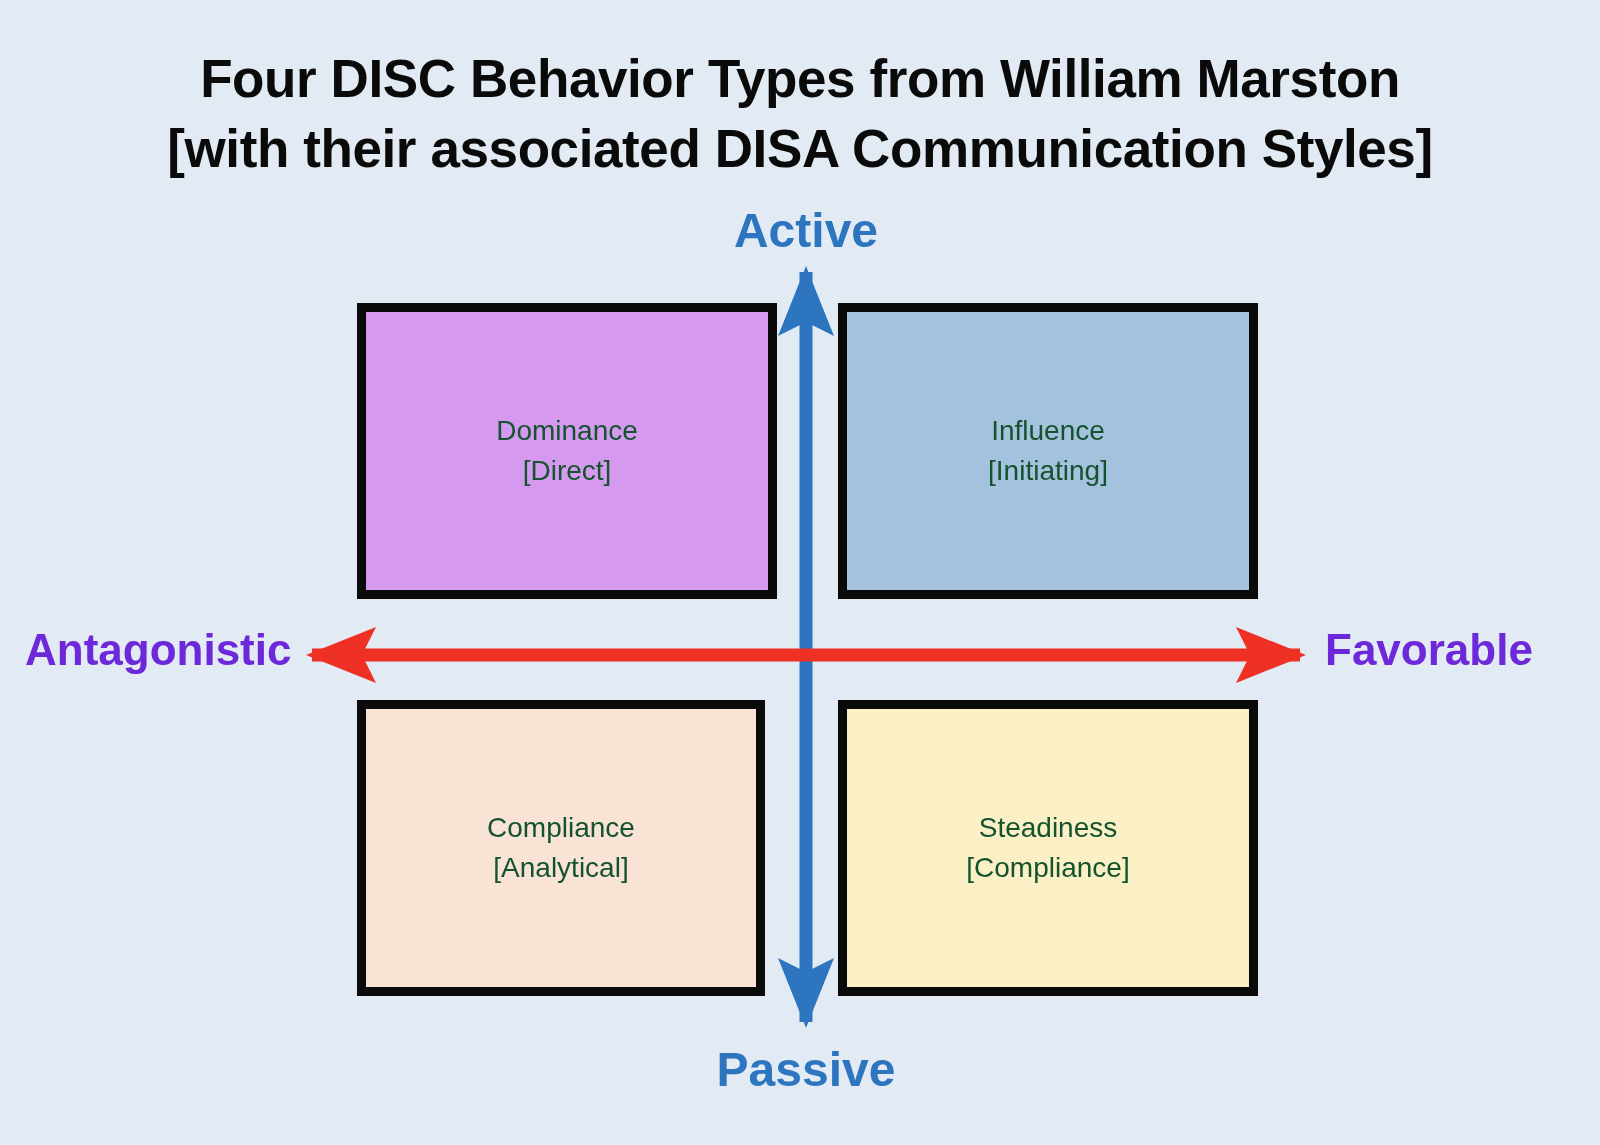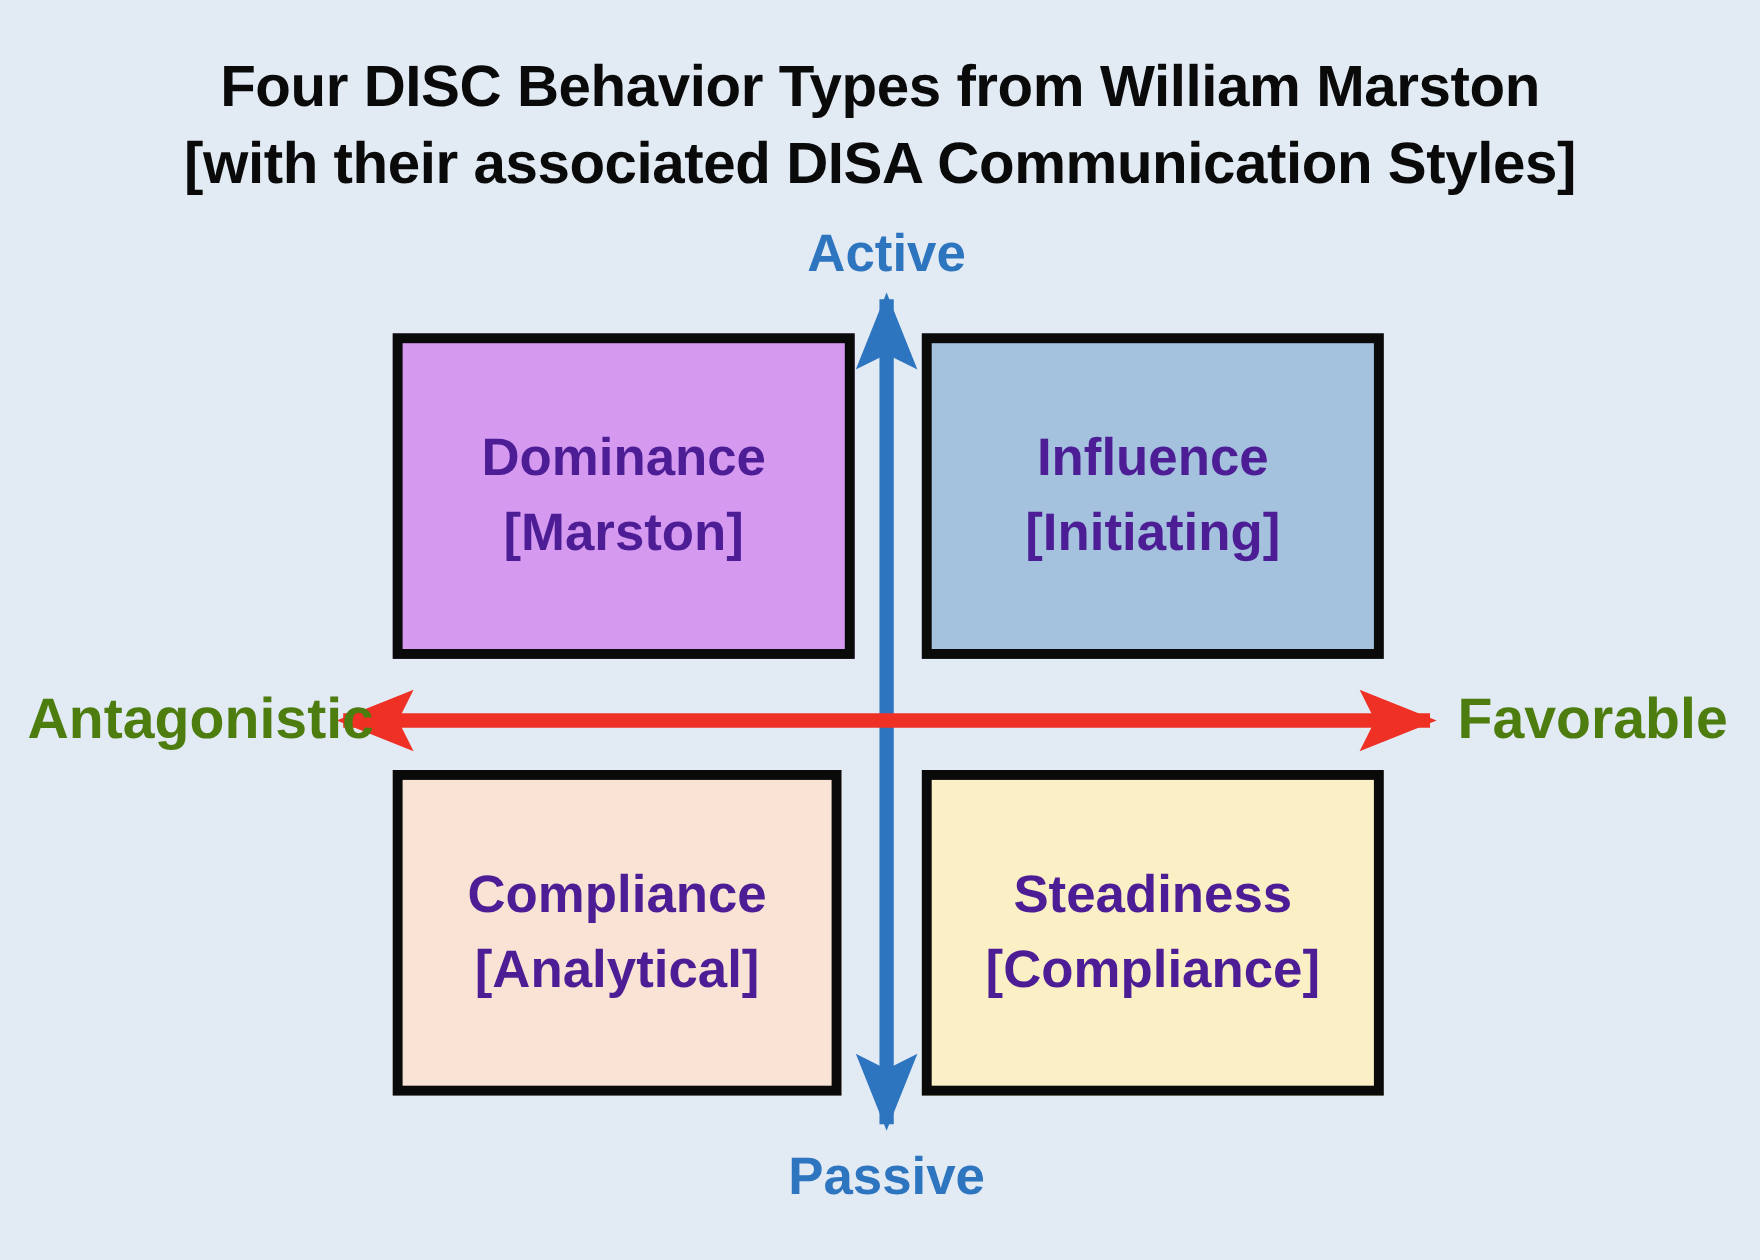--- a/index.html
+++ b/index.html
@@ -42,22 +42,22 @@
     white-space: nowrap;
     line-height: 1;
   }
   .axis-label.vertical-lbl {
     color: #2e75c0;
     font-size: 48px;
     width: 400px;
     text-align: center;
   }
   .axis-label.horizontal-lbl {
-    color: #4d7c0f;
-    font-size: 52px;
+    color: #6d28d9;
+    font-size: 44px;
   }
   #label-active  { left: 606px;  top: 207px; }
   #label-passive { left: 606px;  top: 1046px; }
   #label-antagonistic { left: 25px;  top: 628px; }
   #label-favorable    { left: 1325px; top: 628px; }
 
   
   .axis-svg {
     position: absolute;
     left: 0;
@@ -73,23 +73,23 @@
     position: absolute;
     box-sizing: border-box;
     border: 9px solid #0a0a0a;
     display: flex;
     flex-direction: column;
     align-items: center;
     justify-content: center;
   }
   .quadrant .q-title,
   .quadrant .q-style {
-    color: #4c1d95;
-    font-weight: bold;
-    font-size: 48px;
+    color: #14532d;
+    font-weight: normal;
+    font-size: 28px;
     line-height: 1.42;
     text-align: center;
     white-space: nowrap;
   }
 
   #quad-dominance  { left: 357px; top: 303px;  width: 420px; height: 296px; background: #d59af0; }
   #quad-influence  { left: 838px; top: 303px;  width: 420px; height: 296px; background: #a4c1de; }
   #quad-compliance { left: 357px; top: 700px;  width: 408px; height: 296px; background: #f8e3d4; }
   #quad-steadiness { left: 838px; top: 700px;  width: 420px; height: 296px; background: #fbefc6; }
 </style>
@@ -122,21 +122,21 @@
     </g>
   </svg>
 
   <div class="axis-label vertical-lbl" id="label-active">Active</div>
   <div class="axis-label vertical-lbl" id="label-passive">Passive</div>
   <div class="axis-label horizontal-lbl" id="label-antagonistic">Antagonistic</div>
   <div class="axis-label horizontal-lbl" id="label-favorable">Favorable</div>
 
   <div class="quadrant" id="quad-dominance" style="background: rgb(213, 154, 240);">
     <div class="q-title">Dominance</div>
-    <div class="q-style">[Marston]</div>
+    <div class="q-style">[Direct]</div>
   </div>
 
   <div class="quadrant" id="quad-compliance" style="background: rgb(248, 227, 212);">
     <div class="q-title">Compliance</div>
     <div class="q-style">[Analytical]</div>
   </div>
 
   <div class="quadrant" id="quad-influence" style="background: rgb(164, 193, 222);">
     <div class="q-title">Influence</div>
     <div class="q-style">[Initiating]</div>

